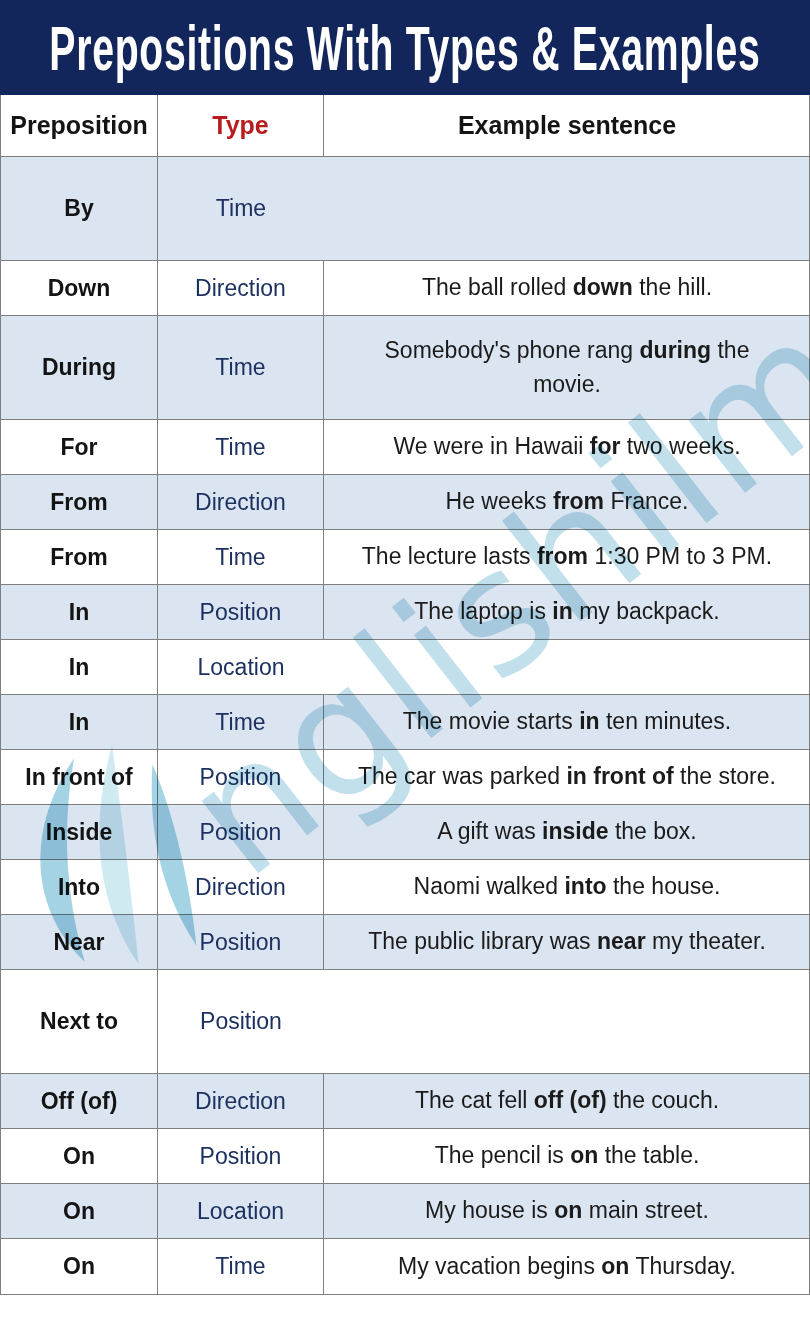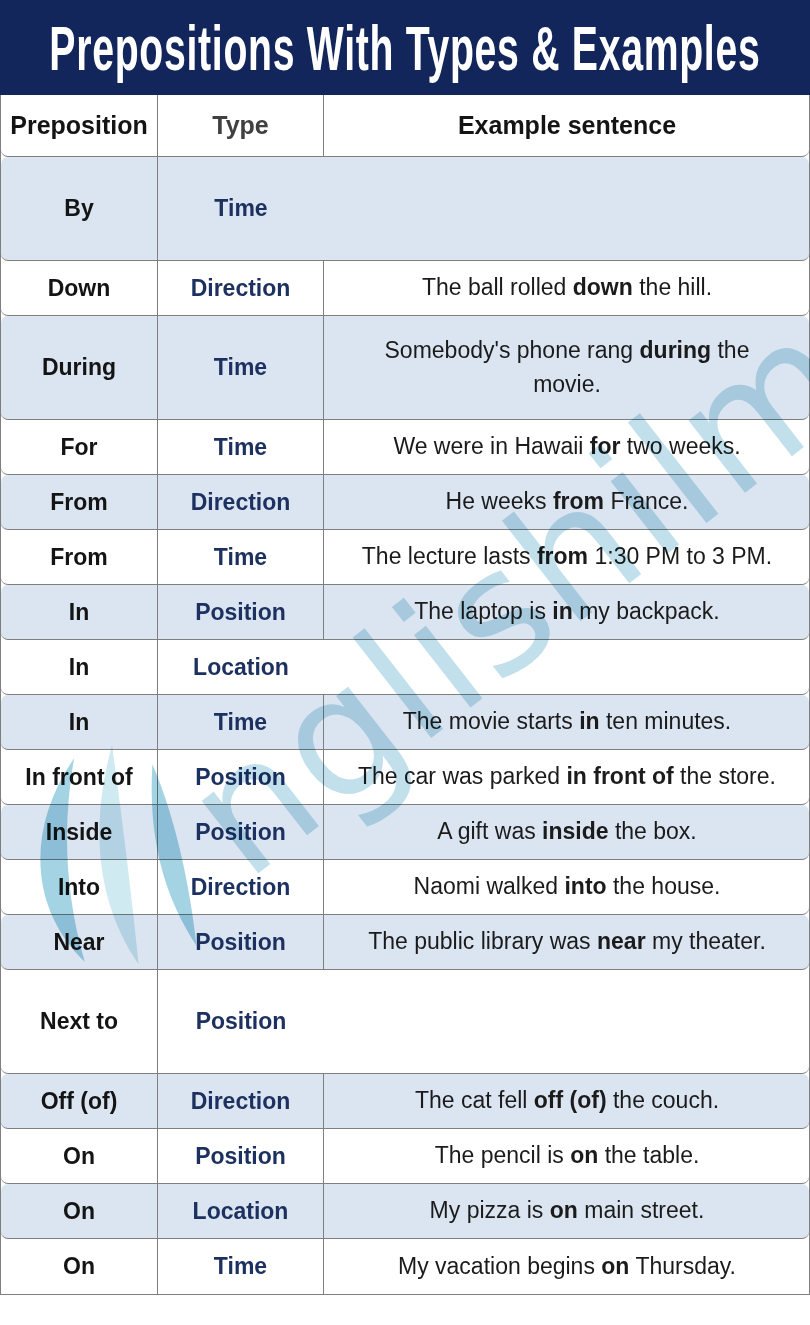--- a/index.html
+++ b/index.html
@@ -34,41 +34,40 @@
     border-left:1px solid #7f7f7f;
     border-right:1px solid #7f7f7f;
     border-bottom:1px solid #7f7f7f;
   }
   .row {
     display:grid;
     grid-template-columns:157px 166px 486px;
     border-bottom:1px solid #7f7f7f;
     min-height:55px;
     background:#ffffff;
-    border-radius:7px;
   }
   .row:last-child { border-bottom:none; }
   .row.alt { background:#dbe5f1; }
   .row.tall { min-height:104px; }
 
   .header-row { min-height:62px; background:#ffffff; border-bottom:1px solid #7f7f7f; }
 
   .cell {
     display:flex; align-items:center; justify-content:center;
     text-align:center;
     padding:6px 8px;
     border-right:1px solid #7f7f7f;
   }
   .cell:last-child { border-right:none; }
 
   .th { font-size:25px; font-weight:700; color:#141414; }
-  .th.type-head { color:#404040; }
+  .th.type-head { color:#b91c1c; }
 
   .prep-cell { font-size:23px; font-weight:700; color:#141414; }
-  .type-cell { font-size:23px; font-weight:700; color:#1d3160; }
+  .type-cell { font-size:23px; font-weight:400; color:#1d3160; }
   .ex-cell   { font-size:23px; color:#1b1b1b; padding:6px 10px; }
   .ex-text   { white-space:pre-line; line-height:1.45; text-align:center; }
   .ex-text b { font-weight:700; }
 
   
   .watermark {
     position:absolute; inset:0;
     pointer-events:none;
     mix-blend-mode:multiply;
     opacity:0.55;
@@ -207,21 +206,21 @@
           <div class="cell prep-cell">On</div>
           <div class="cell type-cell">Position</div>
           <div class="cell ex-cell">
             <span class="ex-text"><span>The pencil is </span><b>on</b><span> the table.</span></span>
           </div>
         </div>
         <div class="row alt">
           <div class="cell prep-cell">On</div>
           <div class="cell type-cell">Location</div>
           <div class="cell ex-cell">
-            <span class="ex-text"><span>My pizza is </span><b>on</b><span> main street.</span></span>
+            <span class="ex-text"><span>My house is </span><b>on</b><span> main street.</span></span>
           </div>
         </div>
         <div class="row">
           <div class="cell prep-cell">On</div>
           <div class="cell type-cell">Time</div>
           <div class="cell ex-cell">
             <span class="ex-text"><span>My vacation begins </span><b>on</b><span> Thursday.</span></span>
           </div>
         </div>
       </div>

